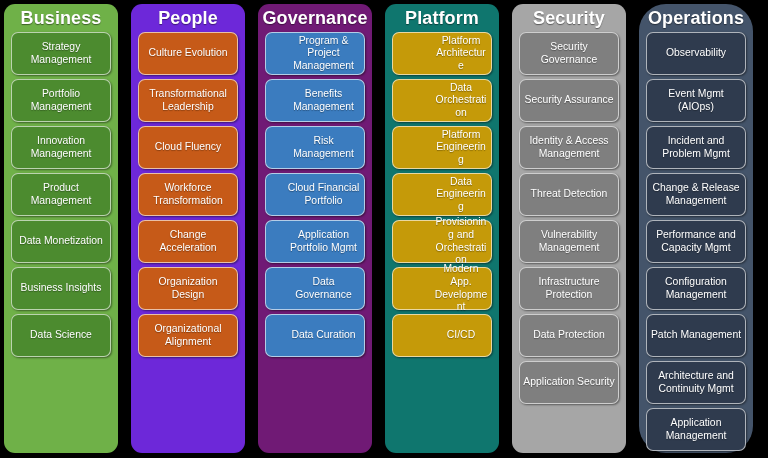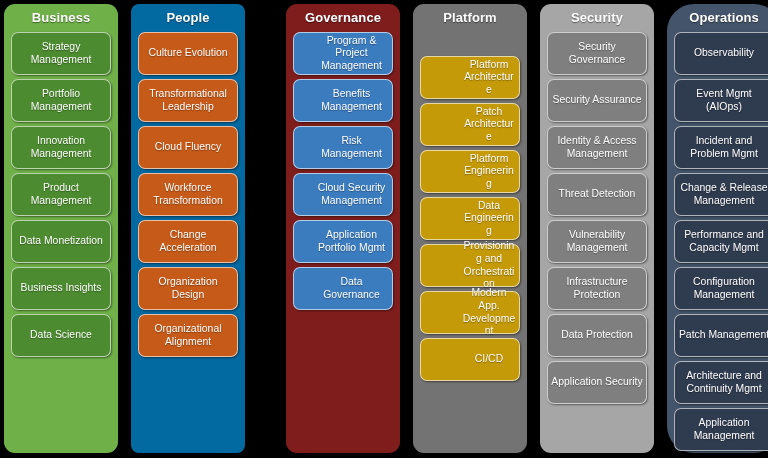--- a/index.html
+++ b/index.html
@@ -40,21 +40,21 @@
     align-items: stretch;
     box-shadow: 3px 3px 3px rgba(0,0,0,0.75);
     flex: 0 0 114px;
   }
   .col-header {
     flex: 0 0 auto;
     height: 28px;
     line-height: 28px;
     text-align: center;
     color: #ffffff;
-    font-size: 13px;
+    font-size: 18px;
     font-weight: bold;
     letter-spacing: 0.1px;
     text-shadow: 0 1px 1px rgba(0,0,0,0.45);
     user-select: none;
   }
   .cards {
     display: flex;
     flex-direction: column;
     gap: 4px;
     padding: 0 3px;
@@ -76,25 +76,25 @@
     text-shadow: 0 1px 1px rgba(0,0,0,0.35);
     word-break: break-word;
     hyphens: none;
     user-select: none;
   }
   .card span { display: block; }
 
   
   .c-business { background: #6FB148; }
   .c-business .card { background: #4C8B2F; }
-  .c-people { background: #0369a1; border-radius: 8px; }
+  .c-people { background: #6d28d9; }
   .c-people .card { background: #C65A18; }
-  .c-governance { background: #7f1d1d; margin-left: 28px; }
+  .c-governance { background: #701a75; }
   .c-governance .card { background: #3B7CBF; padding-left: 20px; }
-  .c-platform { background: #737373; gap: 24px; }
+  .c-platform { background: #0f766e; }
   .c-platform .card { background: #C59A09; padding-left: 41px; }
   .c-security { background: #A6A6A6; }
   .c-security .card { background: #7F7F7F; }
   .c-operations { background: #44546A; border-radius: 27px; }
   .c-operations .card { background: #2F3B4E; }
 </style>
 </head>
 <body>
 
 <div id="board">
@@ -156,38 +156,41 @@
         <div class="card">
           <span>Program &amp; Project Management</span>
         </div>
         <div class="card">
           <span>Benefits Management</span>
         </div>
         <div class="card">
           <span>Risk Management</span>
         </div>
         <div class="card">
-          <span>Cloud Security Management</span>
+          <span>Cloud Financial Portfolio</span>
         </div>
         <div class="card">
           <span>Application Portfolio Mgmt</span>
         </div>
         <div class="card">
           <span>Data Governance</span>
+        </div>
+        <div class="card">
+          <span>Data Curation</span>
         </div>
       </div>
     </div>
     <div class="column c-platform">
       <div class="col-header">Platform</div>
       <div class="cards">
         <div class="card">
           <span>Platform Architecture</span>
         </div>
         <div class="card">
-          <span>Patch Architecture</span>
+          <span>Data Orchestration</span>
         </div>
         <div class="card">
           <span>Platform Engineering</span>
         </div>
         <div class="card">
           <span>Data Engineering</span>
         </div>
         <div class="card">
           <span>Provisioning and Orchestration</span>
         </div>

